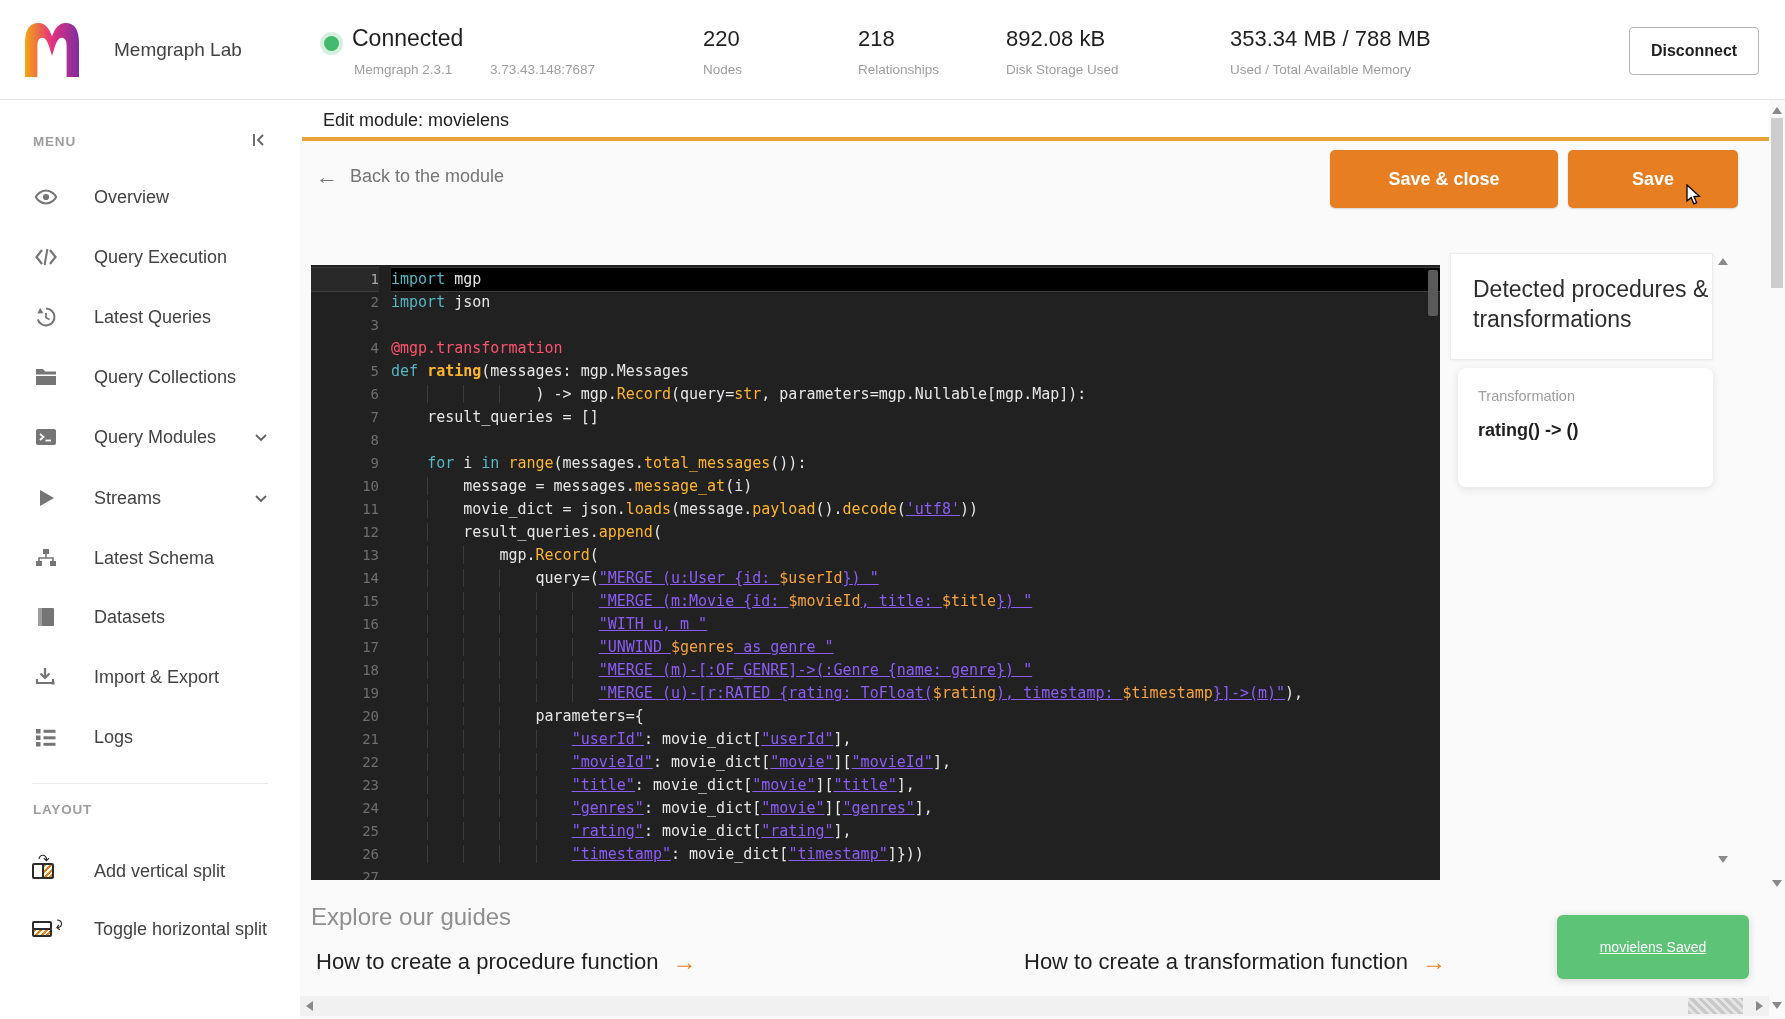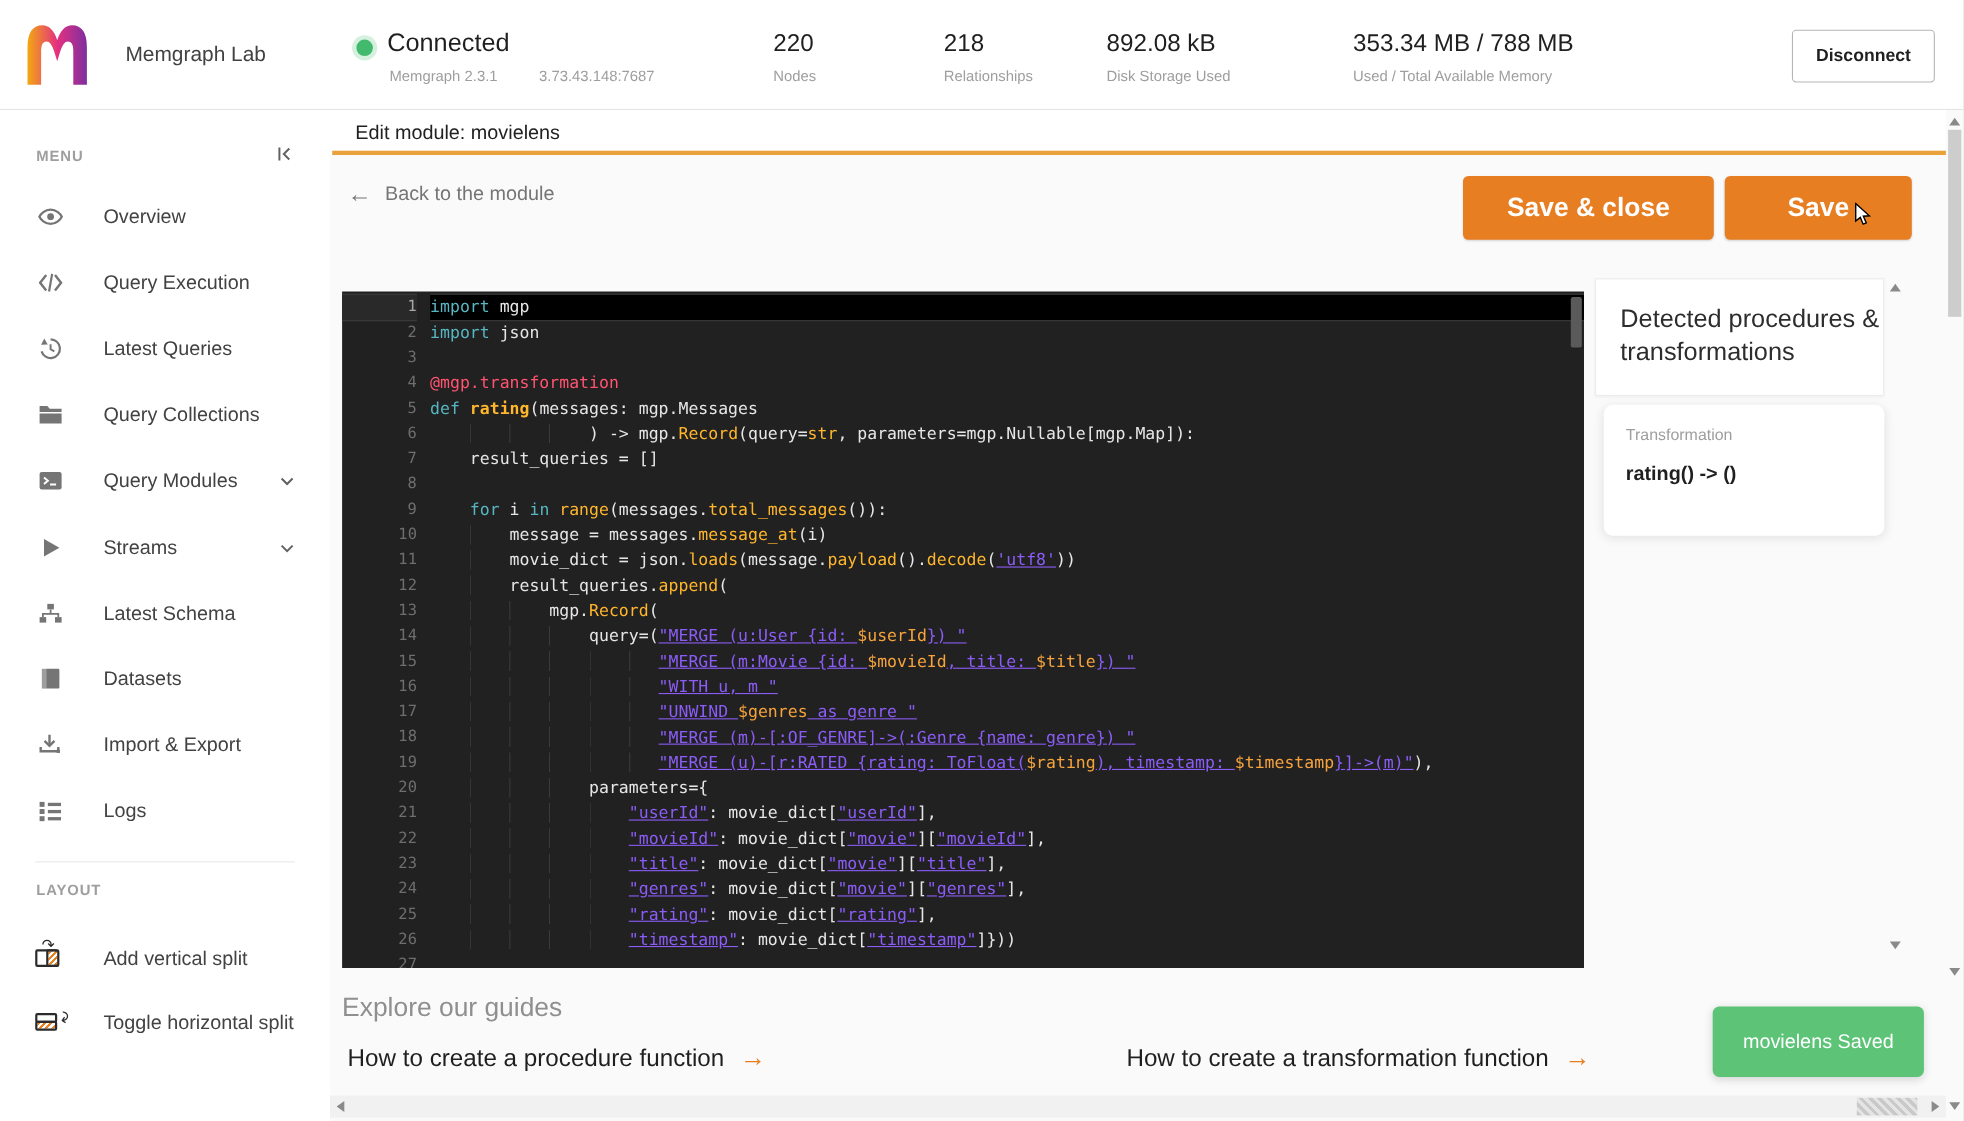--- a/index.html
+++ b/index.html
@@ -30,22 +30,22 @@
   .hatch{background:repeating-linear-gradient(135deg,#e8821e 0 2px,#fff 2px 4px);}
   .split-arrow{position:absolute;font-size:14px;color:#2b2b2b;}
 
   
   .tabbar{left:300px;top:100px;width:1485px;height:41px;background:#fff;}
   .tab-title{left:23px;top:0;height:41px;line-height:41px;font-size:18px;color:#212121;}
   .tab-underline{left:302px;top:137px;width:1469px;height:4px;background:#e9a13b;}
   .main-bg{left:300px;top:141px;width:1469px;height:878px;background:#fafafa;}
   .back-link{left:316px;top:166px;display:flex;align-items:center;gap:12px;color:#757575;font-size:18px;cursor:pointer;}
   .back-arrow{font-size:22px;line-height:18px;color:#757575;}
-  .btn{background:#e77e22;color:#fff;font-weight:bold;font-size:24px;border:none;border-radius:5px;
-       display:flex;align-items:center;justify-content:center;cursor:pointer;box-shadow:0 1px 2px rgba(0,0,0,.15);margin-top:10px;}
+  .btn{background:#e77e22;color:#fff;font-weight:bold;font-size:18px;border:none;border-radius:5px;
+       display:flex;align-items:center;justify-content:center;cursor:pointer;box-shadow:0 1px 2px rgba(0,0,0,.15);}
   .btn-saveclose{left:1330px;top:150px;width:228px;height:58px;}
   .btn-save{left:1568px;top:150px;width:170px;height:58px;}
 
   
   .editor{left:311px;top:265px;width:1129px;height:615px;background:#212121;overflow:hidden;
           font-family:"DejaVu Sans Mono",monospace;font-size:15px;}
   .gutter{position:absolute;left:0;top:3px;width:68px;}
   .ln{height:23px;line-height:23px;text-align:right;color:#6e6e6e;font-size:14px;padding-right:0;}
   .ln.act{color:#a8a8a8;background:#292929;box-shadow:0 -1px 0 #3c3c3c,0 1px 0 #3c3c3c;}
   .code-lines{position:absolute;left:80px;top:3px;right:0;}
@@ -69,21 +69,21 @@
                box-shadow:0 2px 10px rgba(0,0,0,.10);box-sizing:border-box;padding:20px 0 0 20px;}
   .panel-type{font-size:14.5px;color:#9e9e9e;}
   .panel-sig{margin-top:16px;font-size:18px;font-weight:bold;color:#1f1f1f;}
 
   
   .explore{left:311px;top:903px;font-size:24px;color:#8f8f8f;}
   .guide-link{top:948px;display:flex;align-items:center;gap:14px;font-size:22px;font-weight:500;color:#1f1f1f;cursor:pointer;}
   .guide-link .garr{color:#e77e22;font-size:24px;font-weight:bold;}
   .guide1{left:316px;} .guide2{left:1024px;}
   .toast{left:1557px;top:915px;width:192px;height:64px;background:#5cc377;border-radius:6px;
-         display:flex;align-items:center;justify-content:center;color:#fff;font-size:18px;box-shadow:0 2px 8px rgba(0,0,0,.15);}
+         display:flex;align-items:center;justify-content:center;color:#fff;font-size:14px;box-shadow:0 2px 8px rgba(0,0,0,.15);text-decoration:underline;}
 
   
   .vscroll{left:1769px;top:100px;width:16px;height:919px;background:#fafafa;}
   .vthumb{left:2px;top:18px;width:12px;height:170px;background:#cdcdcd;}
   .tri{width:0;height:0;position:absolute;}
   .tri-up{border-left:5px solid transparent;border-right:5px solid transparent;border-bottom:7px solid #8a8a8a;}
   .tri-down{border-left:5px solid transparent;border-right:5px solid transparent;border-top:7px solid #8a8a8a;}
   .tri-left{border-top:5px solid transparent;border-bottom:5px solid transparent;border-right:7px solid #8a8a8a;}
   .tri-right{border-top:5px solid transparent;border-bottom:5px solid transparent;border-left:7px solid #8a8a8a;}
   .hscroll{left:300px;top:996px;width:1469px;height:20px;background:#f1f1f1;}

